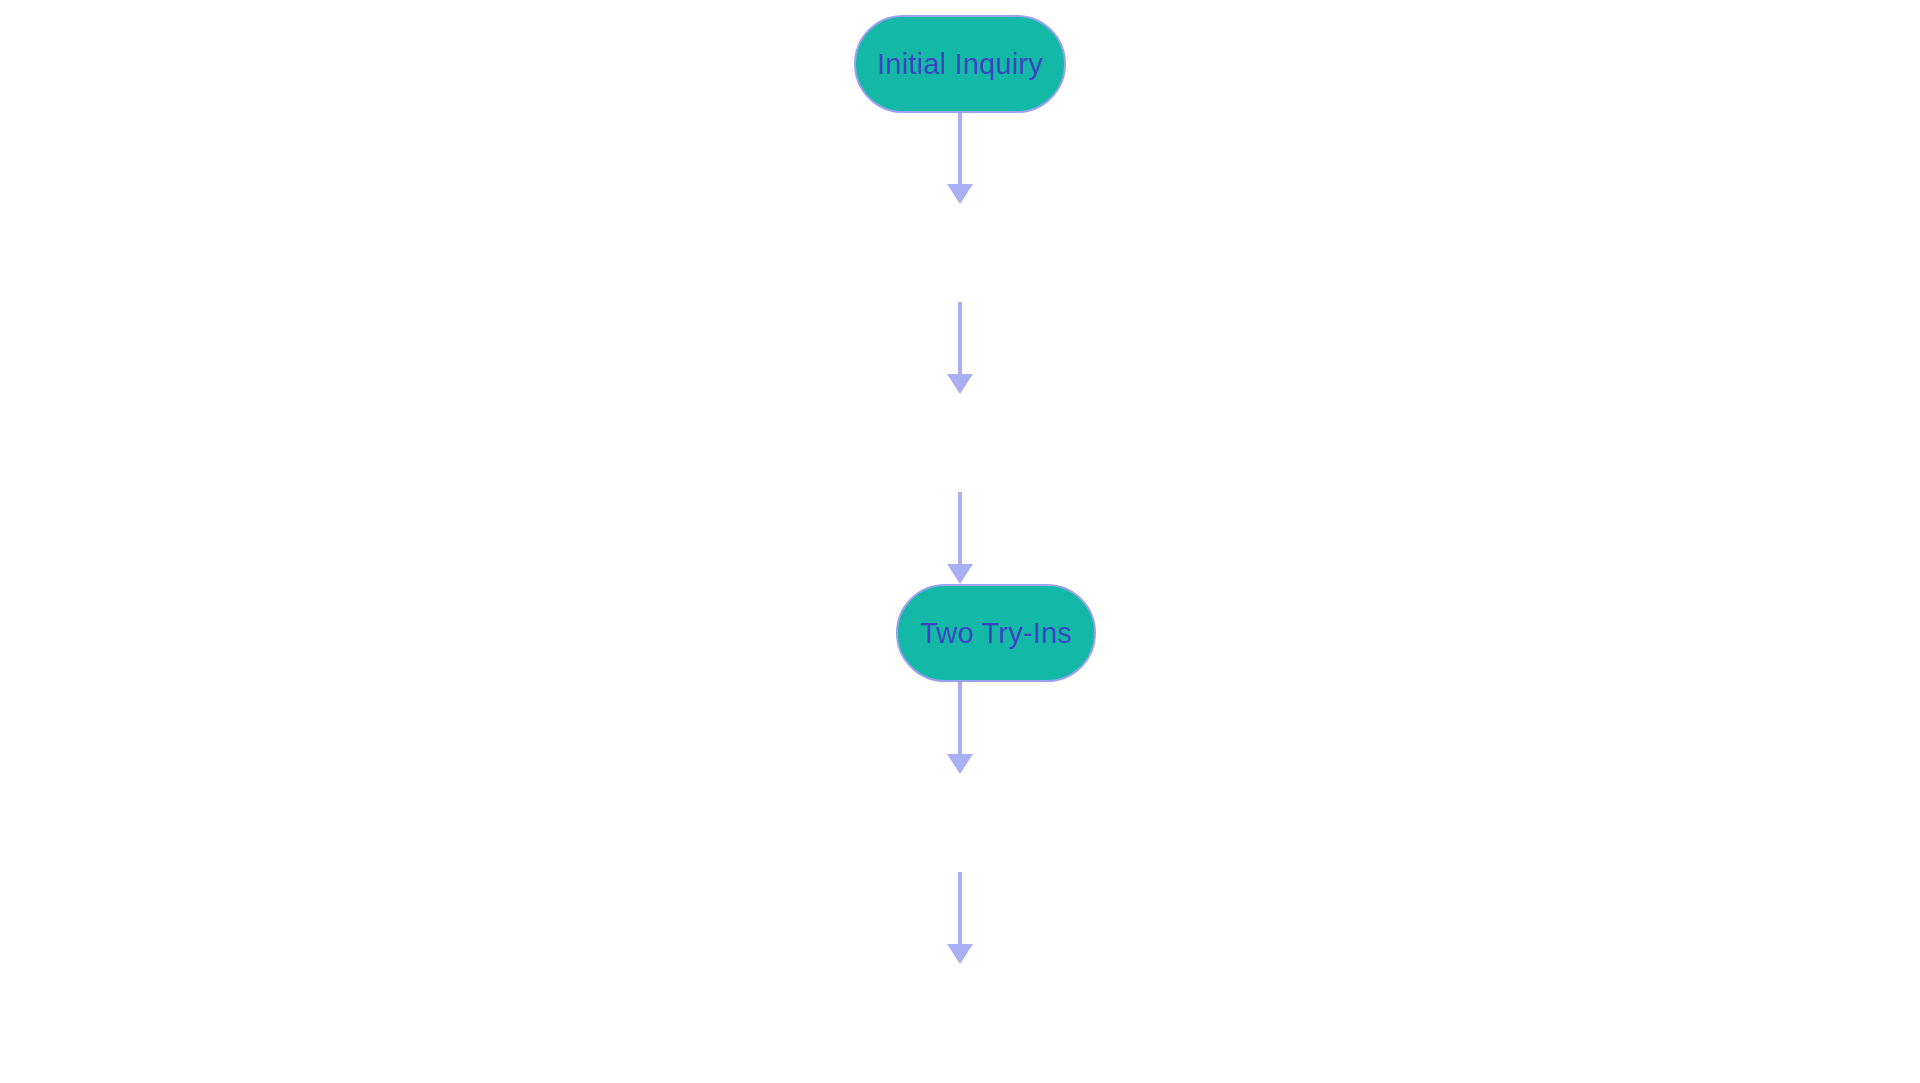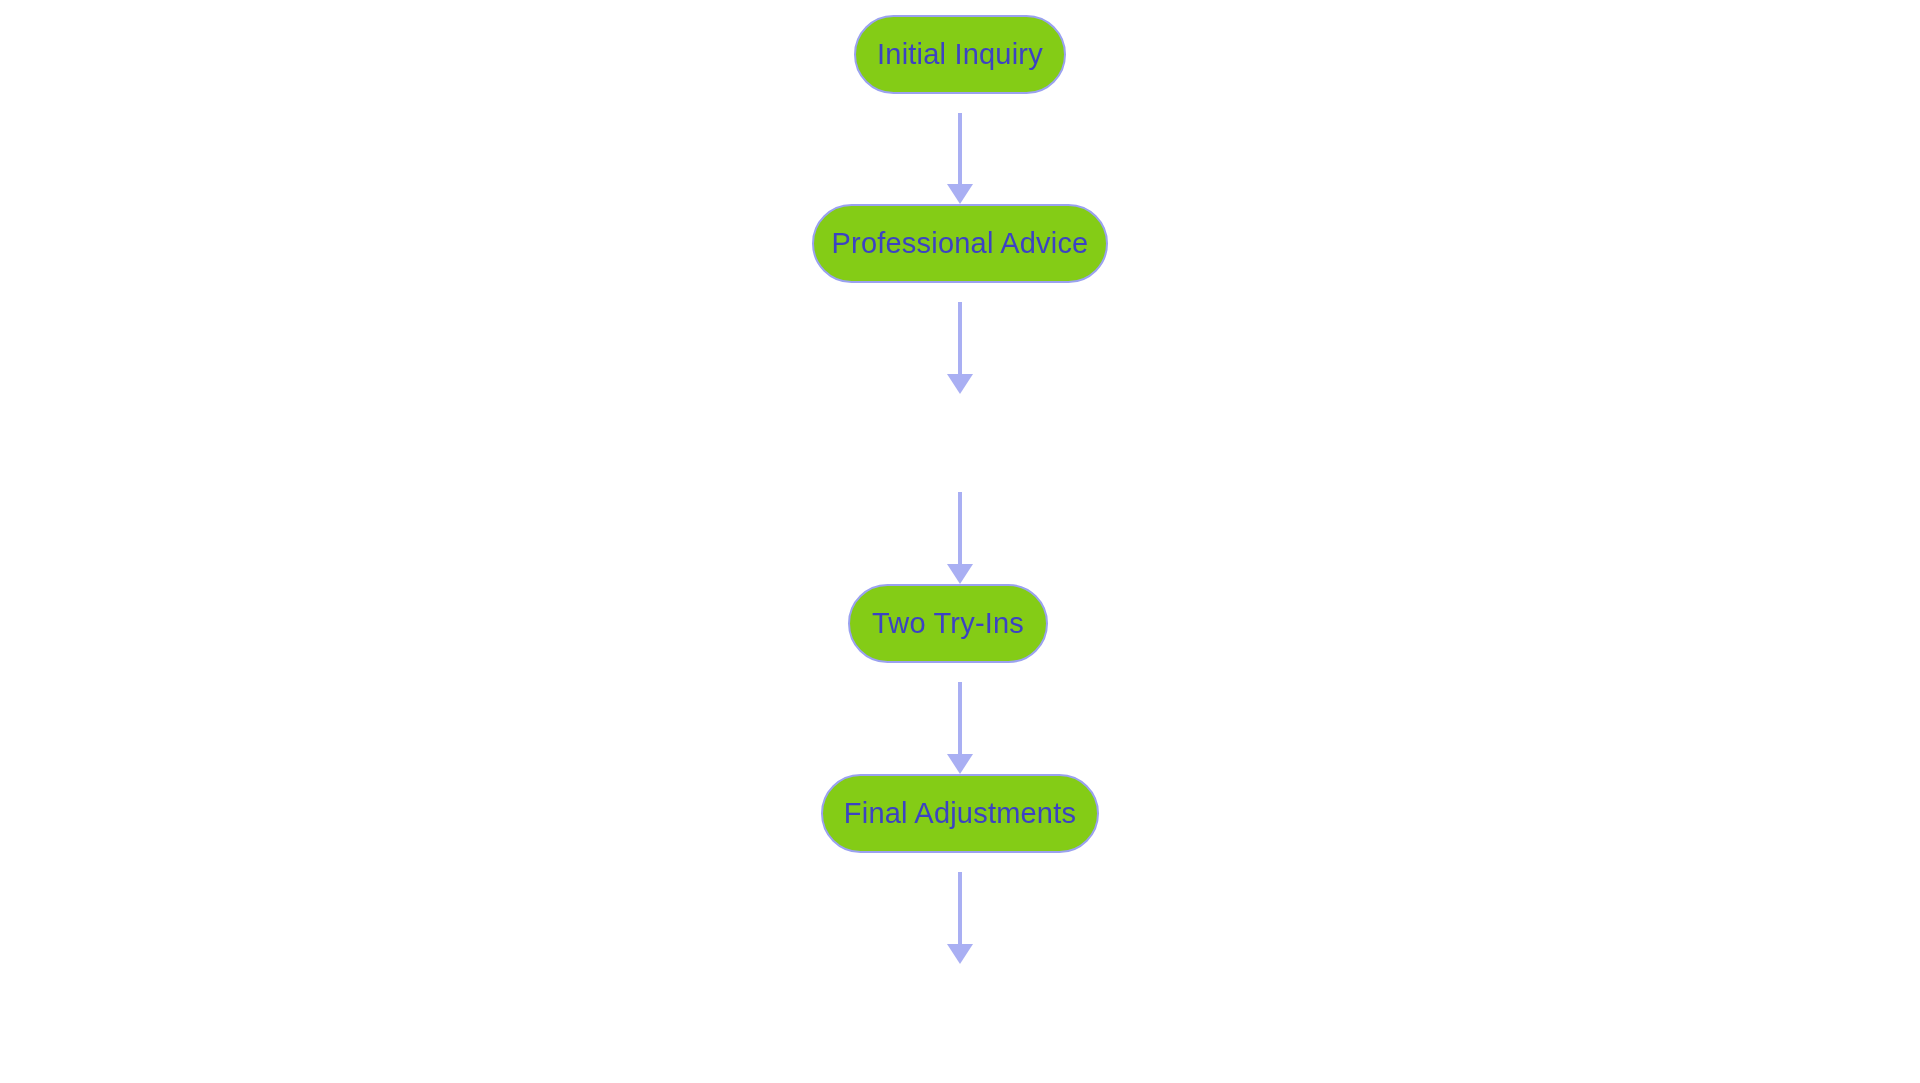--- a/index.html
+++ b/index.html
@@ -10,23 +10,23 @@
   .canvas {
     position: relative;
     width: 1920px;
     height: 1083px;
     background: #ffffff;
     font-family: "Liberation Sans", sans-serif;
     overflow: hidden;
   }
   .flow-node {
     position: absolute;
-    height: 79px;
+    height: 98px;
     box-sizing: border-box;
-    background: #84cc16;
+    background: #14b8a6;
     border: 2px solid #9aa1f0;
     border-radius: 50px;
     display: flex;
     align-items: center;
     justify-content: center;
     color: #3c42c4;
     font-size: 29px;
     letter-spacing: 0.2px;
     white-space: nowrap;
   }
@@ -60,47 +60,41 @@
 
   <div class="flow-node" style="left:854px;top:15px;width:212px;">
     <span>Initial Inquiry</span>
   </div>
 
   <div class="arrow" style="top:113px;height:91px;">
     <span class="arrow-line" style="height:73px;"></span>
     <span class="arrow-head"></span>
   </div>
 
-  <div class="flow-node" style="left:812px;top:204px;width:296px;">
-    <span>Professional Advice</span>
-  </div>
 
   <div class="arrow" style="top:302px;height:92px;">
     <span class="arrow-line" style="height:74px;"></span>
     <span class="arrow-head"></span>
   </div>
 
 
   <div class="arrow" style="top:492px;height:92px;">
     <span class="arrow-line" style="height:74px;"></span>
     <span class="arrow-head"></span>
   </div>
 
-  <div class="flow-node" style="left:848px;top:584px;width:200px;justify-content:center;">
+  <div class="flow-node" style="left:896px;top:584px;width:200px;justify-content:center;">
     <span>Two Try-Ins</span>
   </div>
 
   <div class="arrow" style="top:682px;height:92px;">
     <span class="arrow-line" style="height:74px;"></span>
     <span class="arrow-head"></span>
   </div>
 
-  <div class="flow-node" style="left:821px;top:774px;width:278px;">
-    <span>Final Adjustments</span>
-  </div>
 
   <div class="arrow" style="top:872px;height:92px;">
     <span class="arrow-line" style="height:74px;"></span>
     <span class="arrow-head"></span>
   </div>
 
 
 </div>
 
 </body></html>

